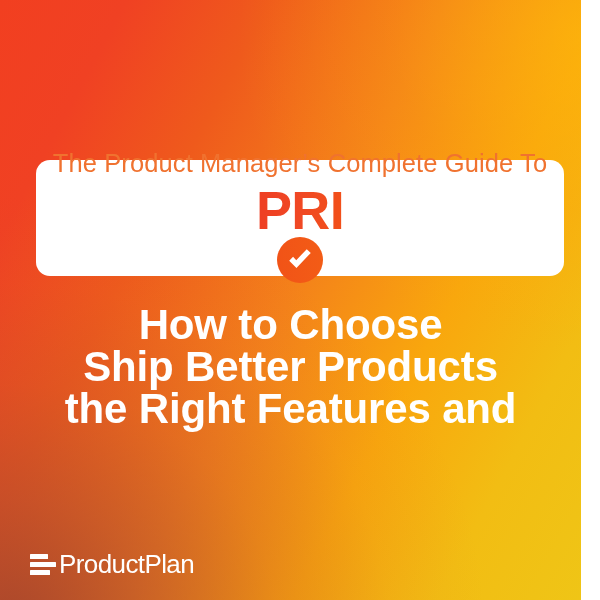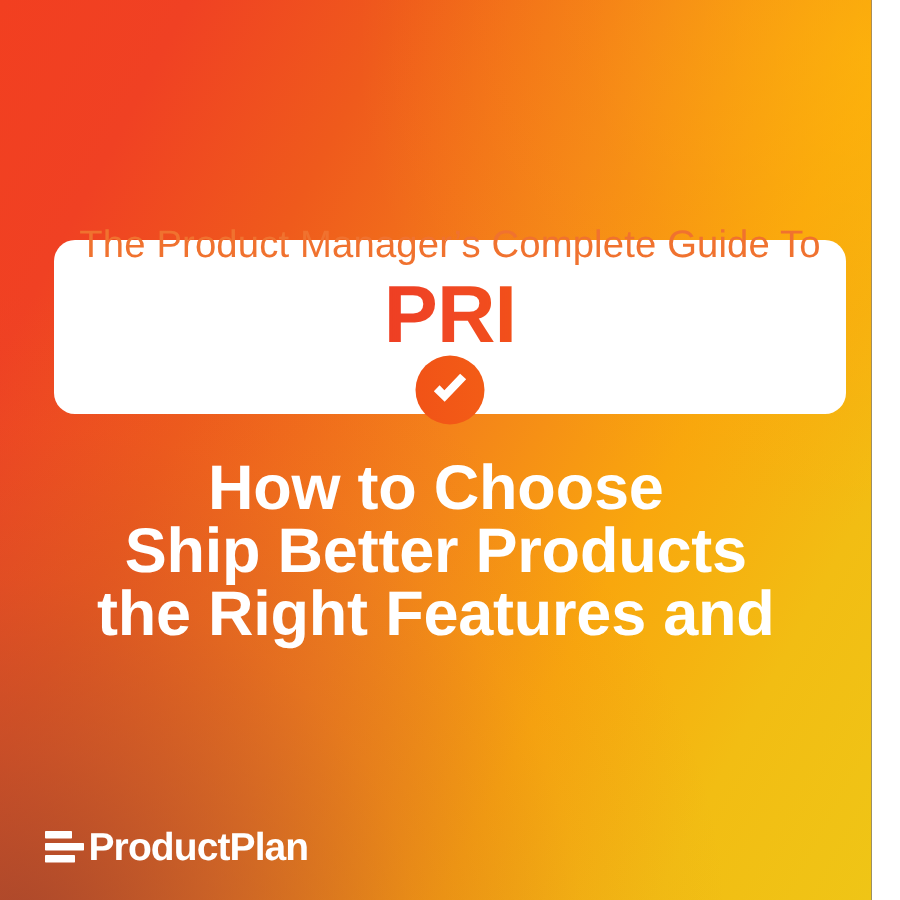--- a/index.html
+++ b/index.html
@@ -173,21 +173,21 @@
   .brand-mark .bar {
     background: #ffffff;
     height: 5px;
     border-radius: 0.5px;
   }
   .brand-mark .bar-1 { width: 18px; margin-left: 0px; }
   .brand-mark .bar-2 { width: 26px; margin-left: 0px; margin-top: 3px; }
   .brand-mark .bar-3 { width: 20px; margin-left: 0px; margin-top: 3px; }
   .brand-name {
     font-family: "Liberation Sans", sans-serif;
-    font-weight: 700;
+    font-weight: 400;
     font-size: 26px;
     letter-spacing: -0.6px;
     color: #ffffff;
     line-height: 1;
   }
 </style>
 </head>
 <body>
 
 <div id="poster">

